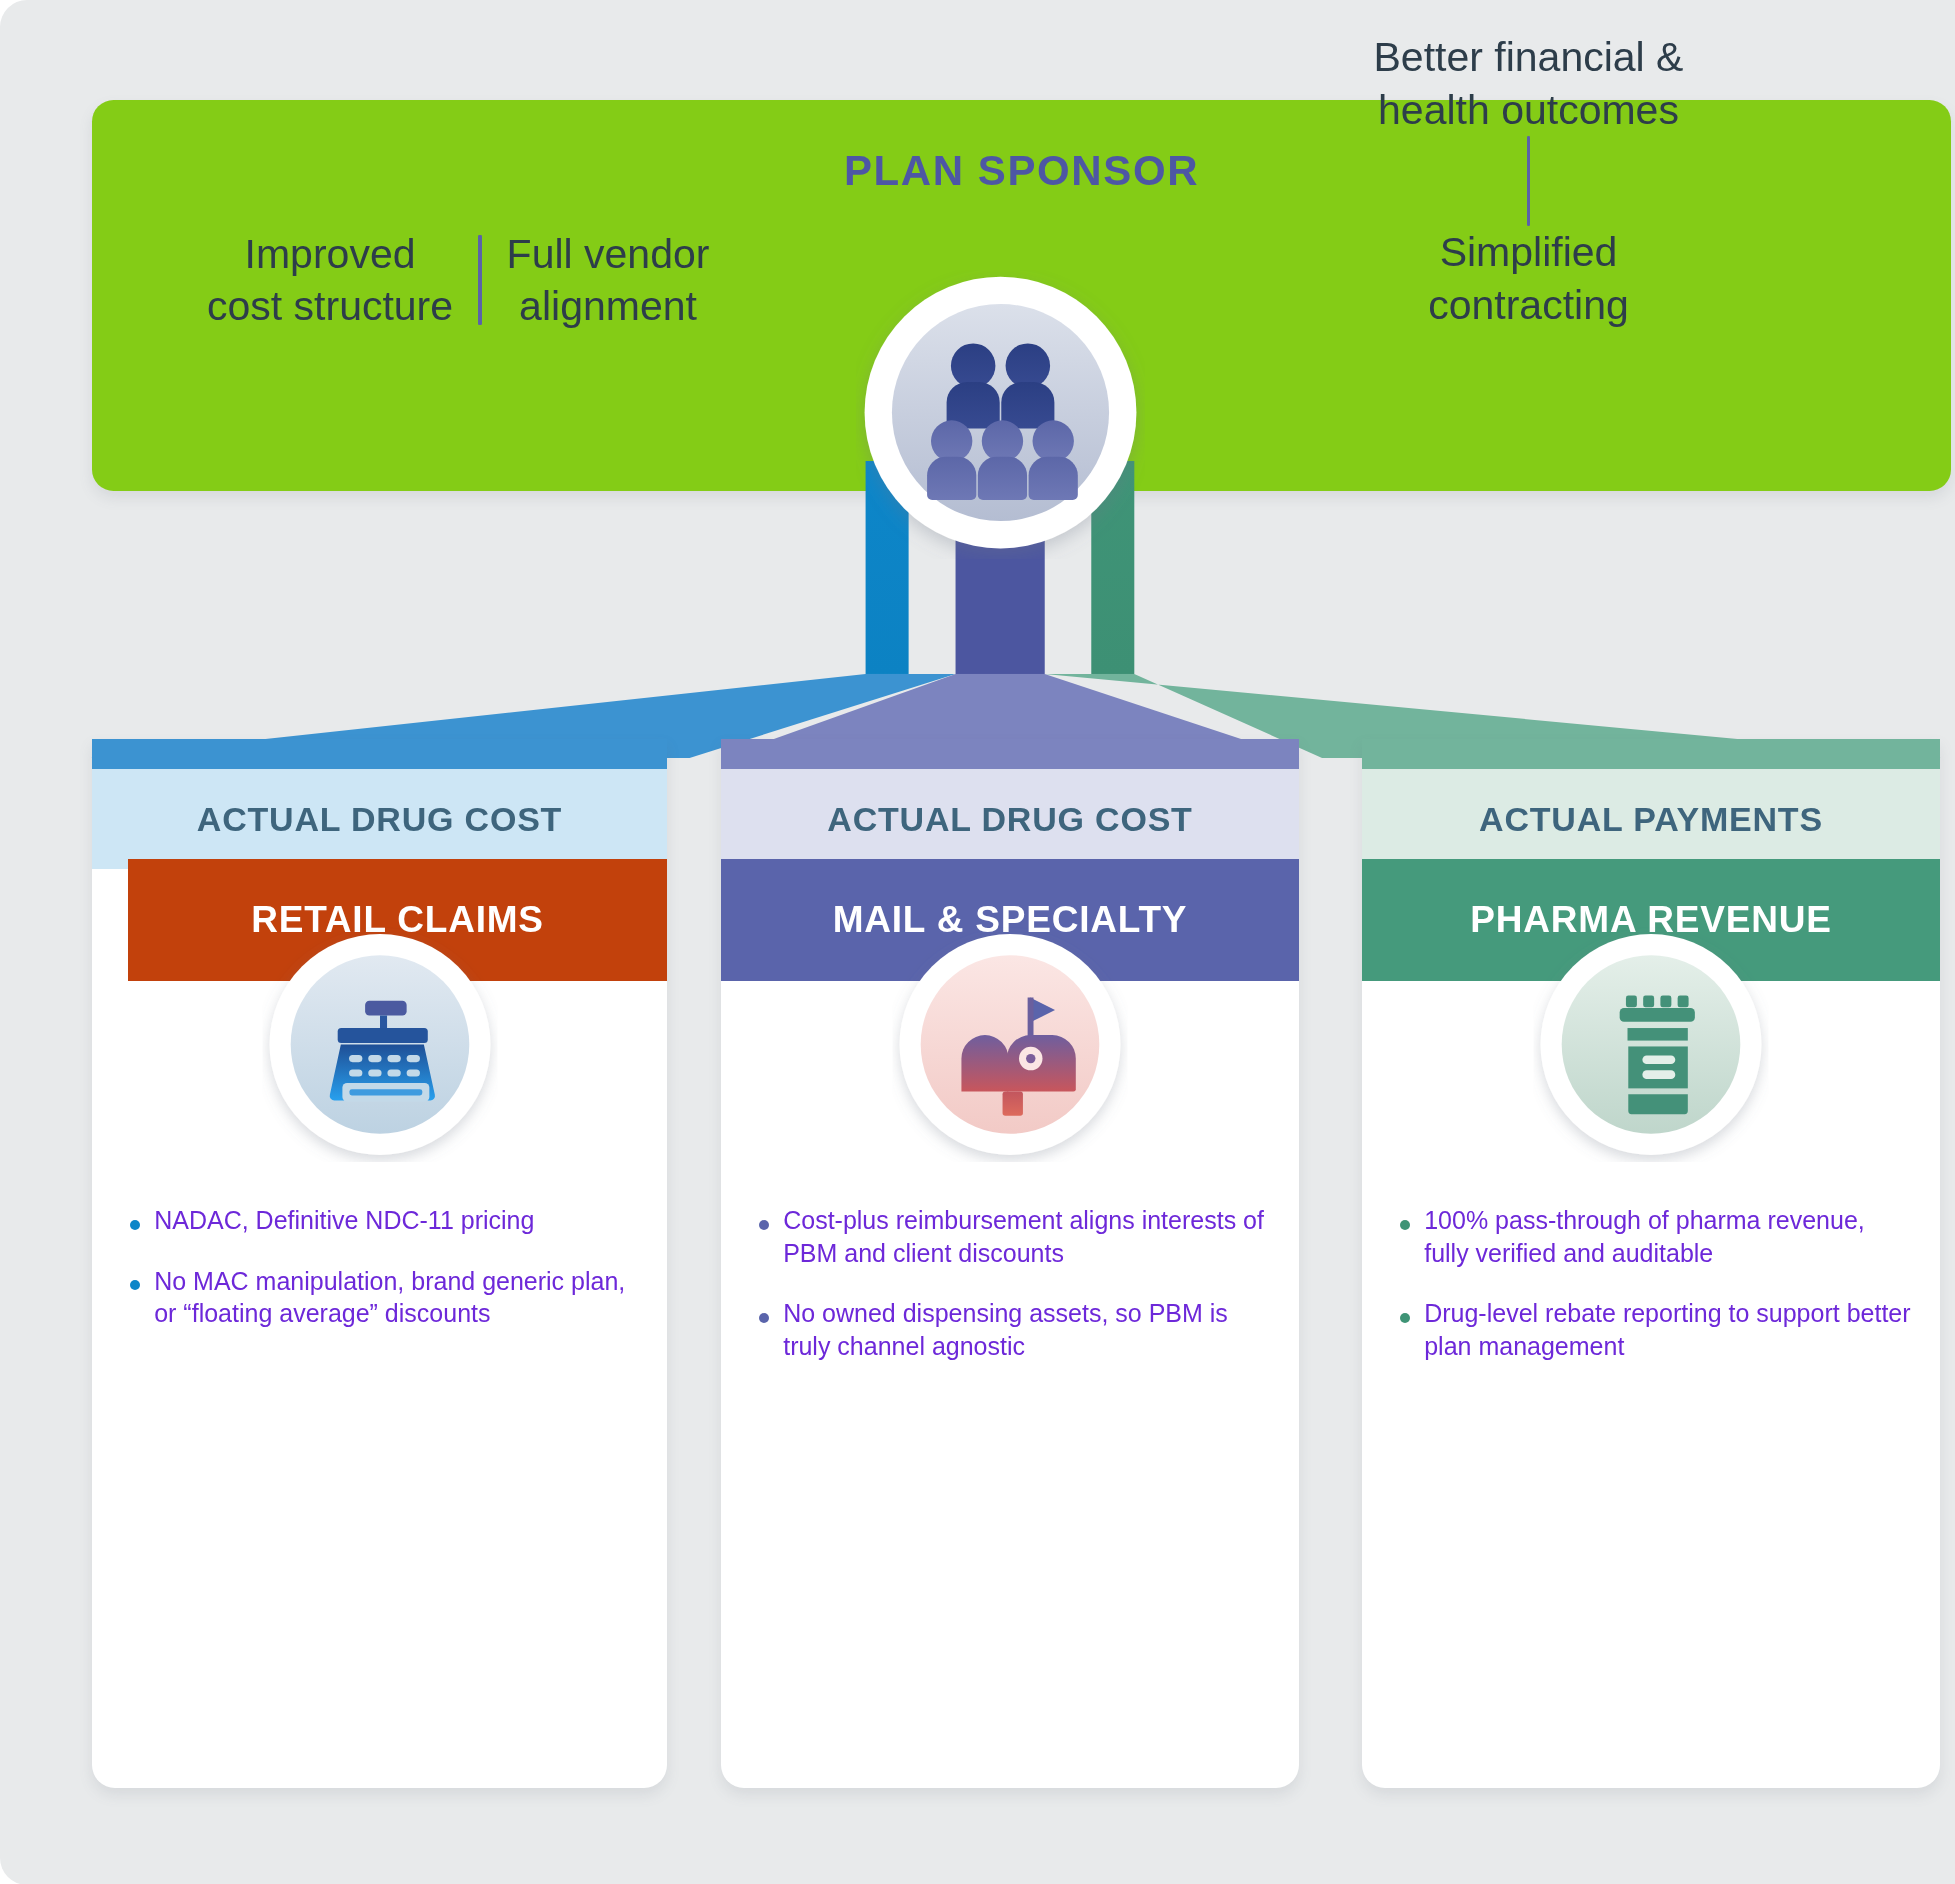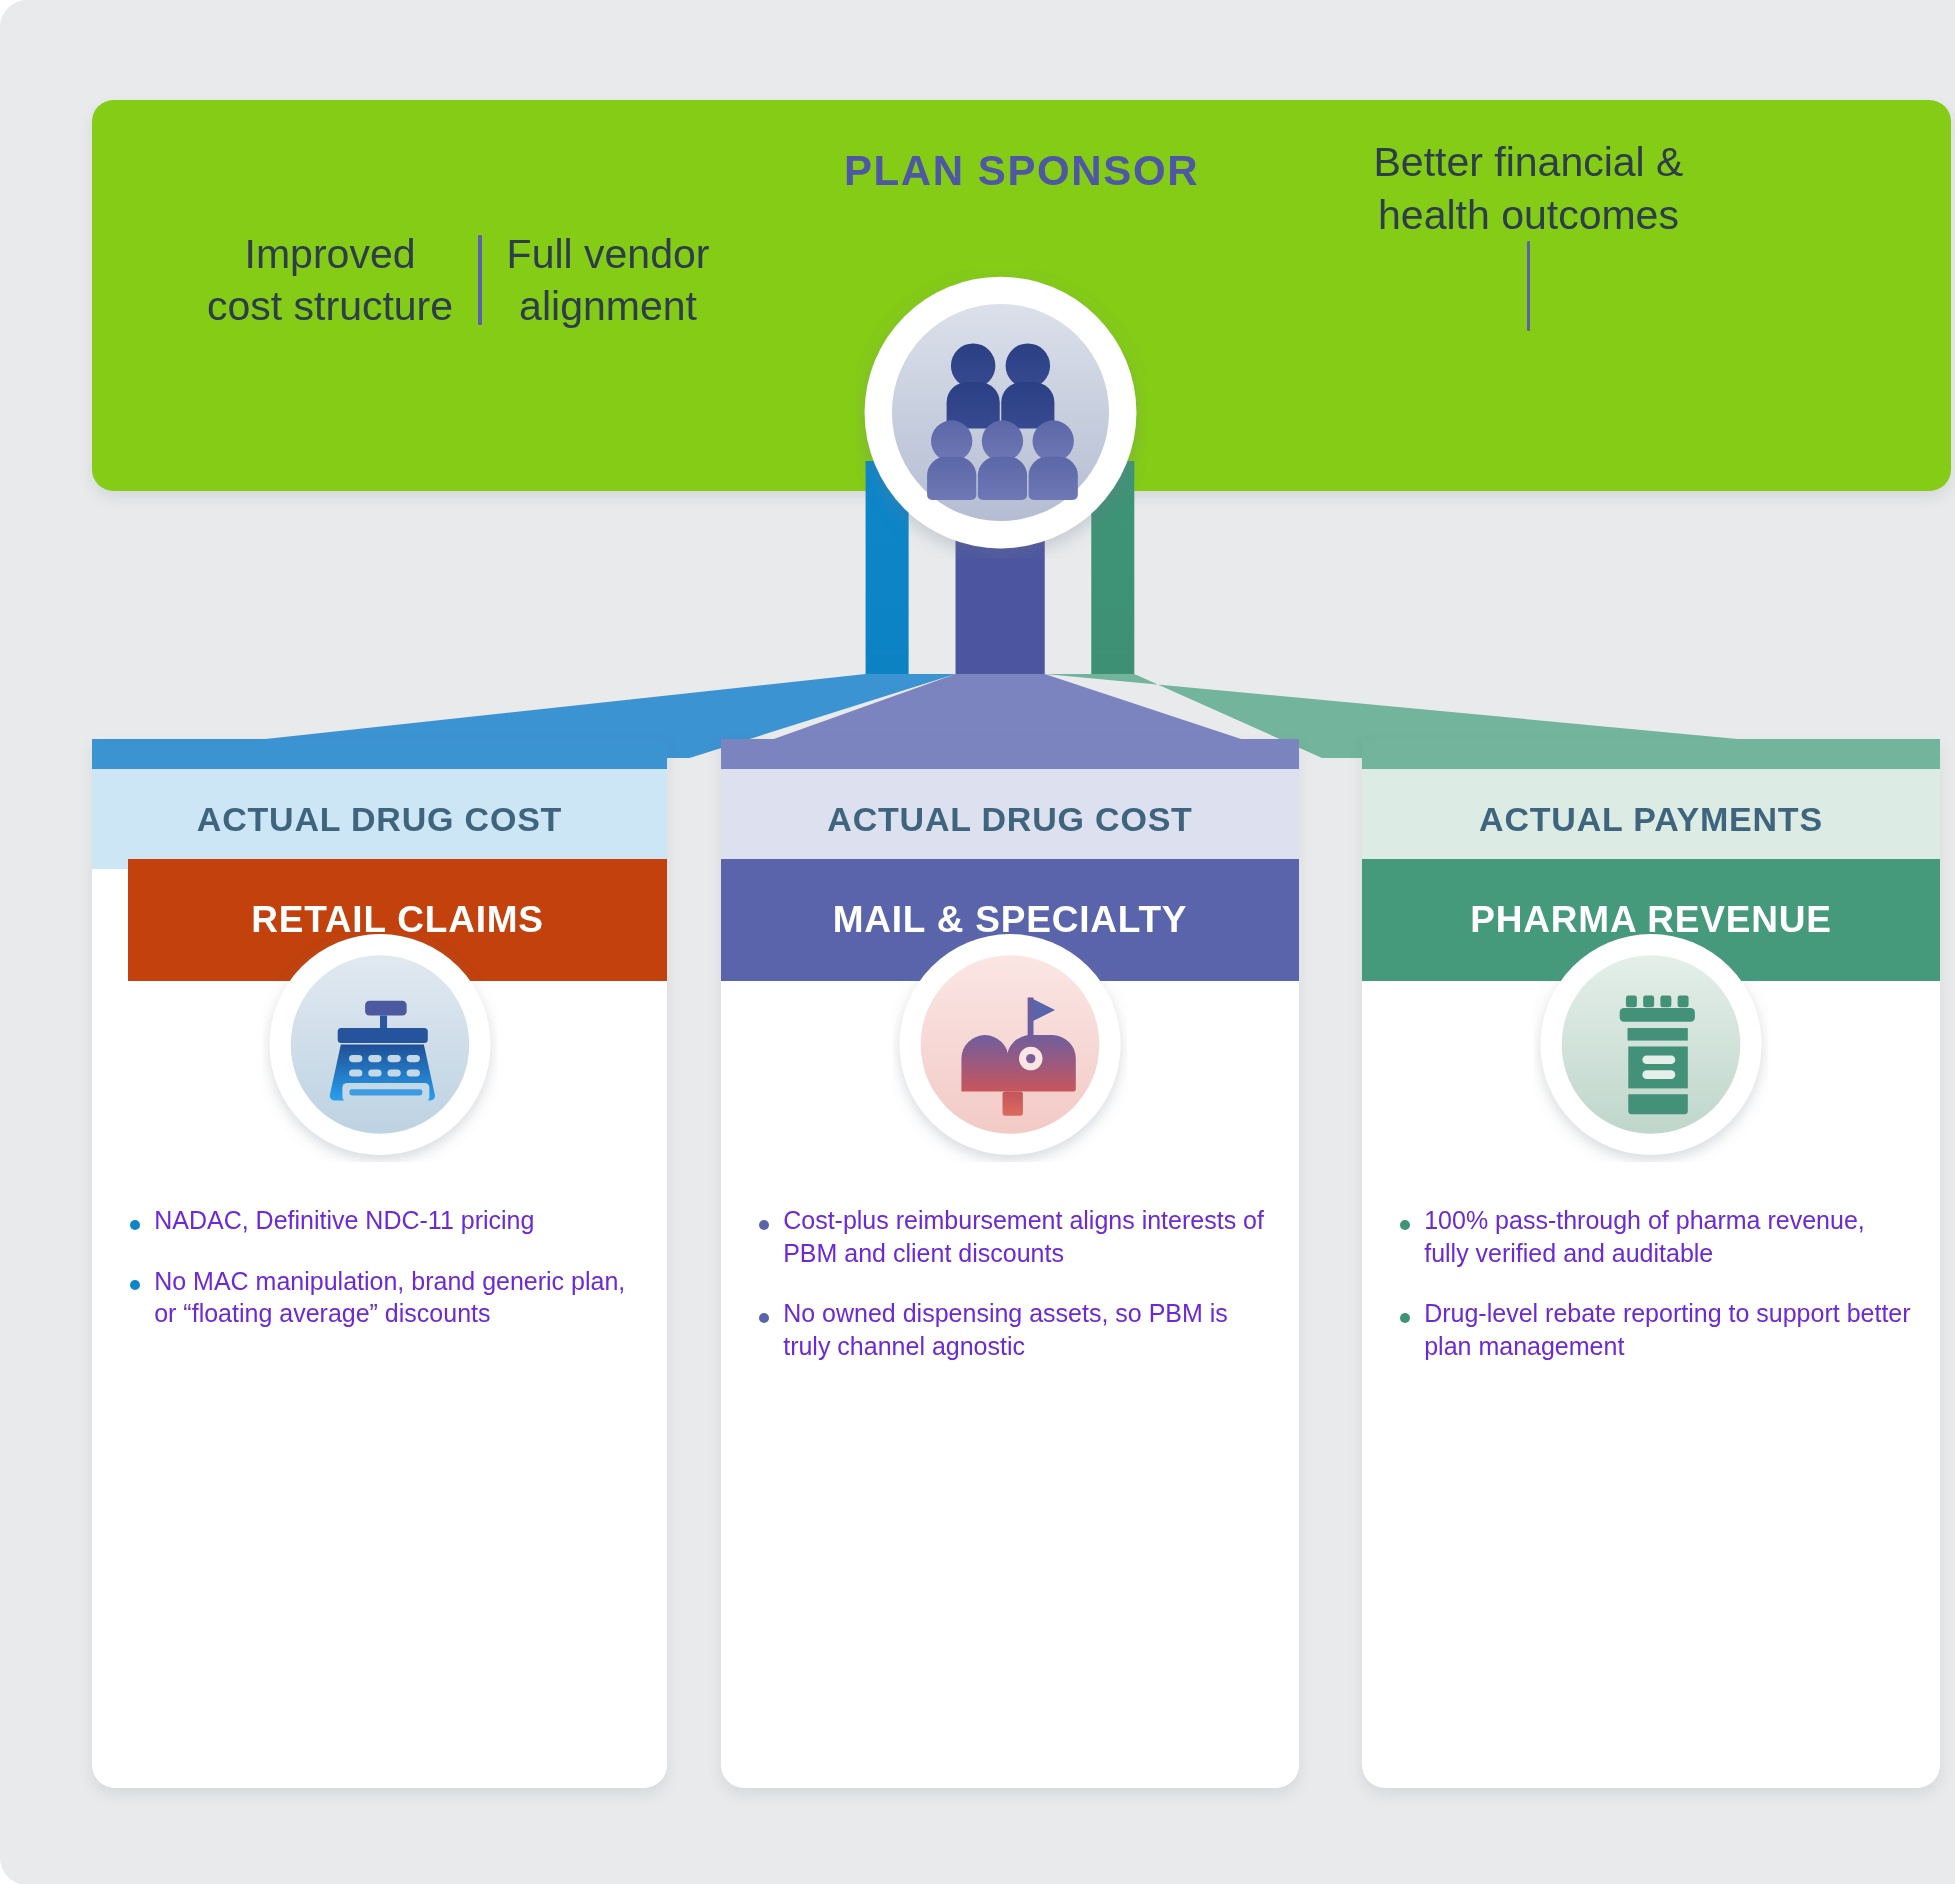--- a/index.html
+++ b/index.html
@@ -138,20 +138,22 @@
 cost structure</div>
       <div class="benefit-divider"></div>
       <div class="benefit">Full vendor
 alignment</div>
     </div>
 
     <div class="benefit-row" id="benefits-right">
       <div class="benefit">Better financial &amp;
 health outcomes</div>
       <div class="benefit-divider"></div>
+      <div class="benefit">Simplified
+contracting</div>
     </div>
   </div>
 
   <div id="people-circle">
     <svg viewBox="0 0 740 740" width="289" height="289">
       <defs>
         <linearGradient id="gInnerGray" x1="0" y1="0" x2="0" y2="1">
           <stop offset="0" stop-color="#dbe0ea"></stop>
             <stop offset="1" stop-color="#b4bdd2"></stop>
         </linearGradient>

